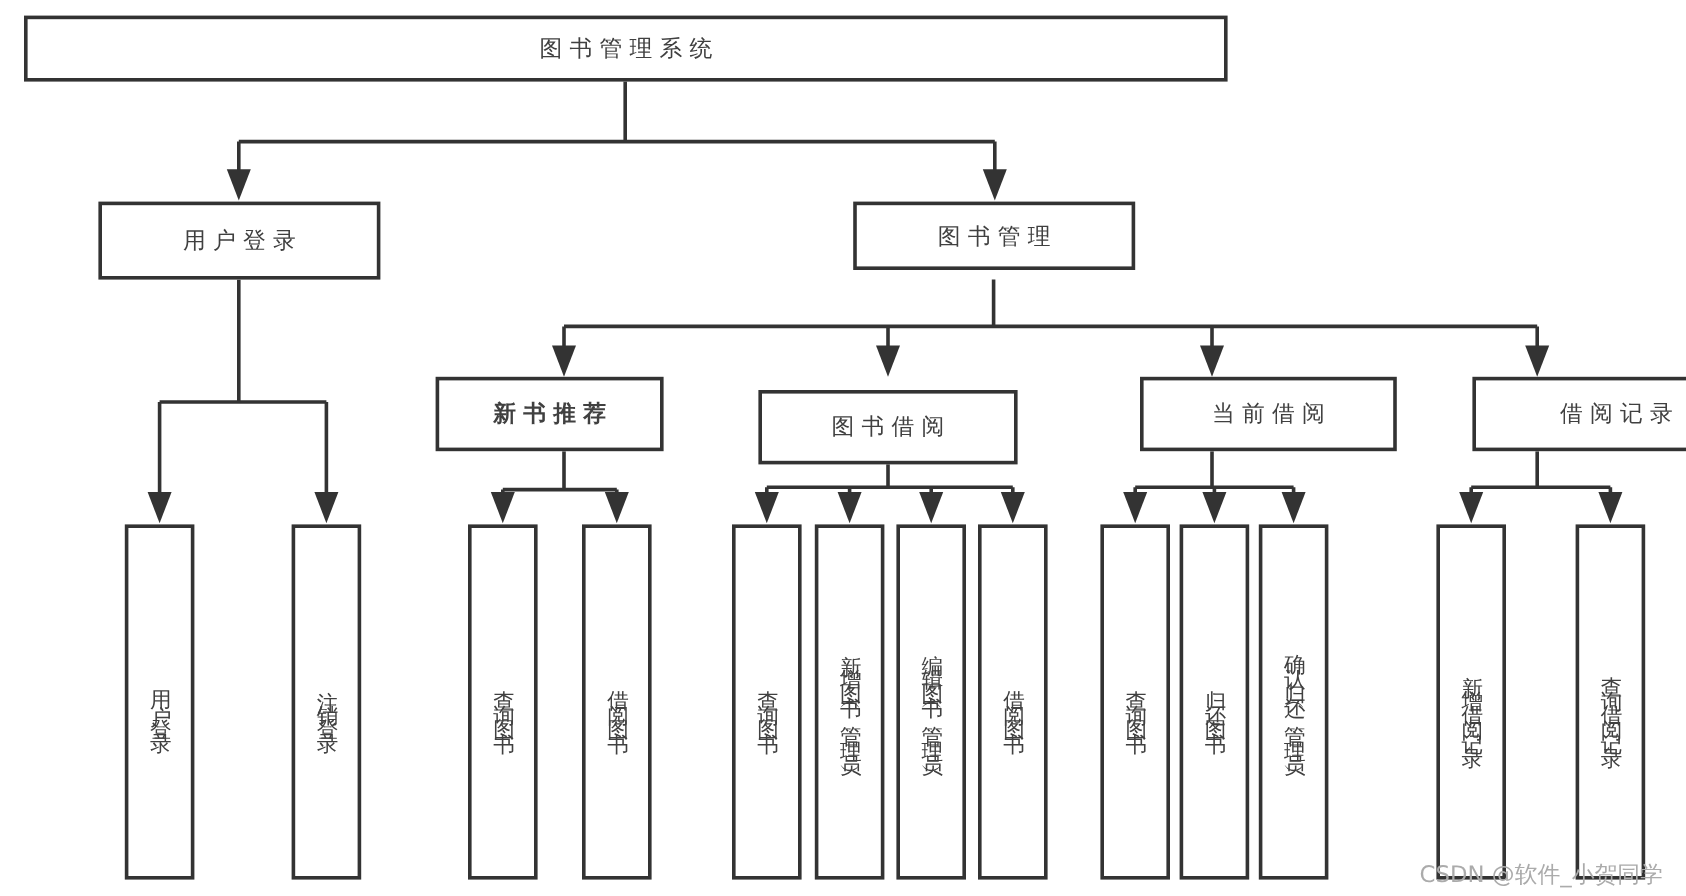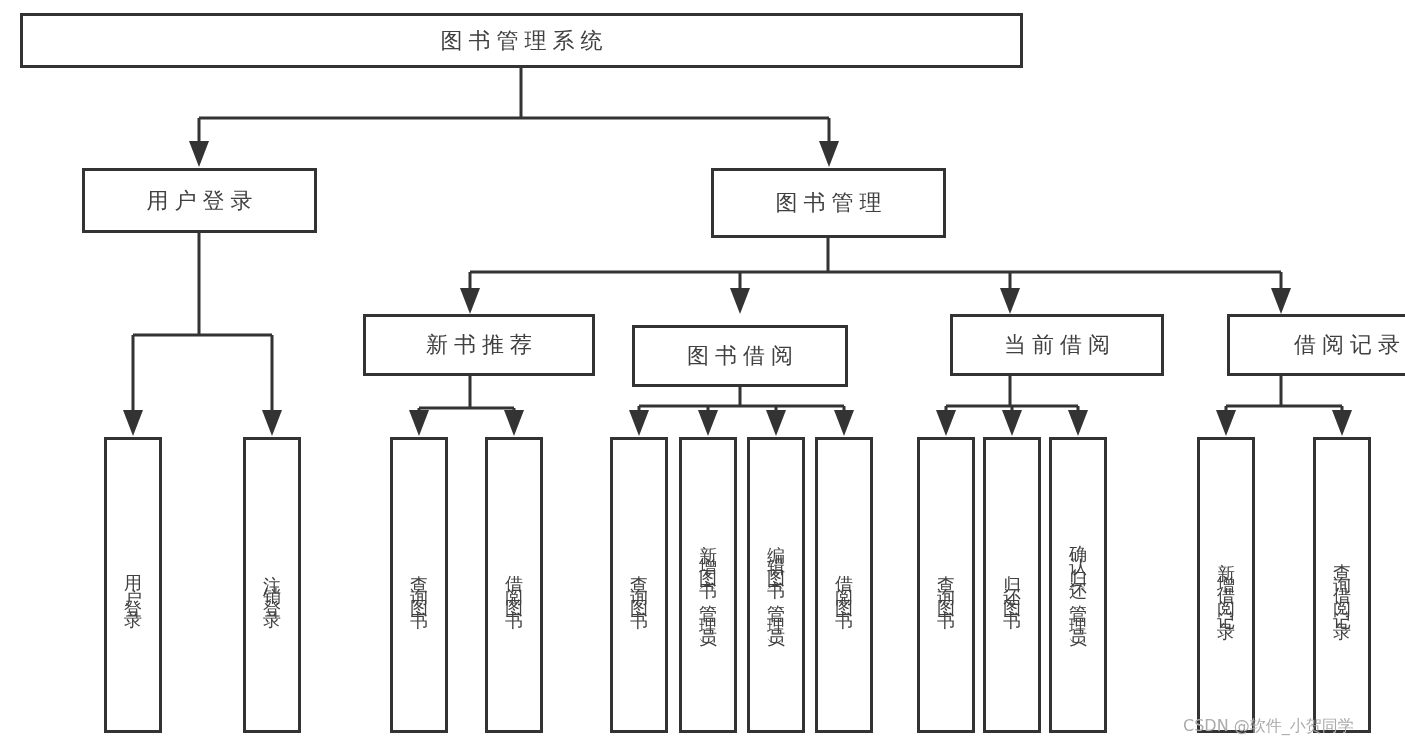--- a/index.html
+++ b/index.html
@@ -23,40 +23,40 @@
     position: absolute;
     box-sizing: border-box;
     border: 3px solid #333333;
     background: #ffffff;
     display: flex;
     align-items: center;
     justify-content: center;
     z-index: 2;
   }
   .hlabel {
-    font-size: 22px;
+    font-size: 19px;
     letter-spacing: 6px;
     text-indent: 6px;
     white-space: nowrap;
     color: #404040;
   }
   .leaf .vlabel {
     writing-mode: vertical-rl;
     text-orientation: mixed;
     font-size: 18px;
     letter-spacing: 12px;
     line-height: 1;
     color: #404040;
     max-height: 288px;
   }
   
   .n-root  { left: 20px;  top: 13px;  width: 1003px; height: 55px; }
   .n-login { left: 82px;  top: 168px; width: 235px;  height: 65px; }
-  .n-mgmt  { left: 711px; top: 168px; width: 235px;  height: 70px; }
-  .n-l3a { left: 363px;  top: 314px; width: 232px; height: 62px; }
+  .n-mgmt  { left: 711px; top: 168px; width: 235px;  height: 57px; }
+  .n-l3a { left: 363px;  top: 314px; width: 190px; height: 62px; font-weight: bold; }
   .n-l3b { left: 632px;  top: 314px; width: 216px; height: 62px; margin-top: 11px; }
   .n-l3c { left: 950px;  top: 314px; width: 214px; height: 62px; }
   .n-l3d { left: 1227px; top: 314px; width: 240px; height: 62px; }
   .leaf { top: 437px; width: 58px; height: 296px; }
   .lf0  { left: 104px; }
   .lf1  { left: 243px; }
   .lf2  { left: 390px; }
   .lf3  { left: 485px; }
   .lf4  { left: 610px; }
   .lf5  { left: 679px; }
@@ -65,21 +65,21 @@
   .lf8  { left: 917px; }
   .lf9  { left: 983px; }
   .lf10 { left: 1049px; }
   .lf11 { left: 1197px; }
   .lf12 { left: 1313px; }
   .watermark {
     position: absolute;
     left: 1183px;
     top: 716px;
     z-index: 3;
-    font-size: 16px;
+    font-size: 19px;
     color: #ababab;
     white-space: nowrap;
   }
 </style>
 </head>
 <body>
 
 <div class="stage">
 
   <svg class="connectors" viewBox="0 0 1405 747" xmlns="http://www.w3.org/2000/svg">

